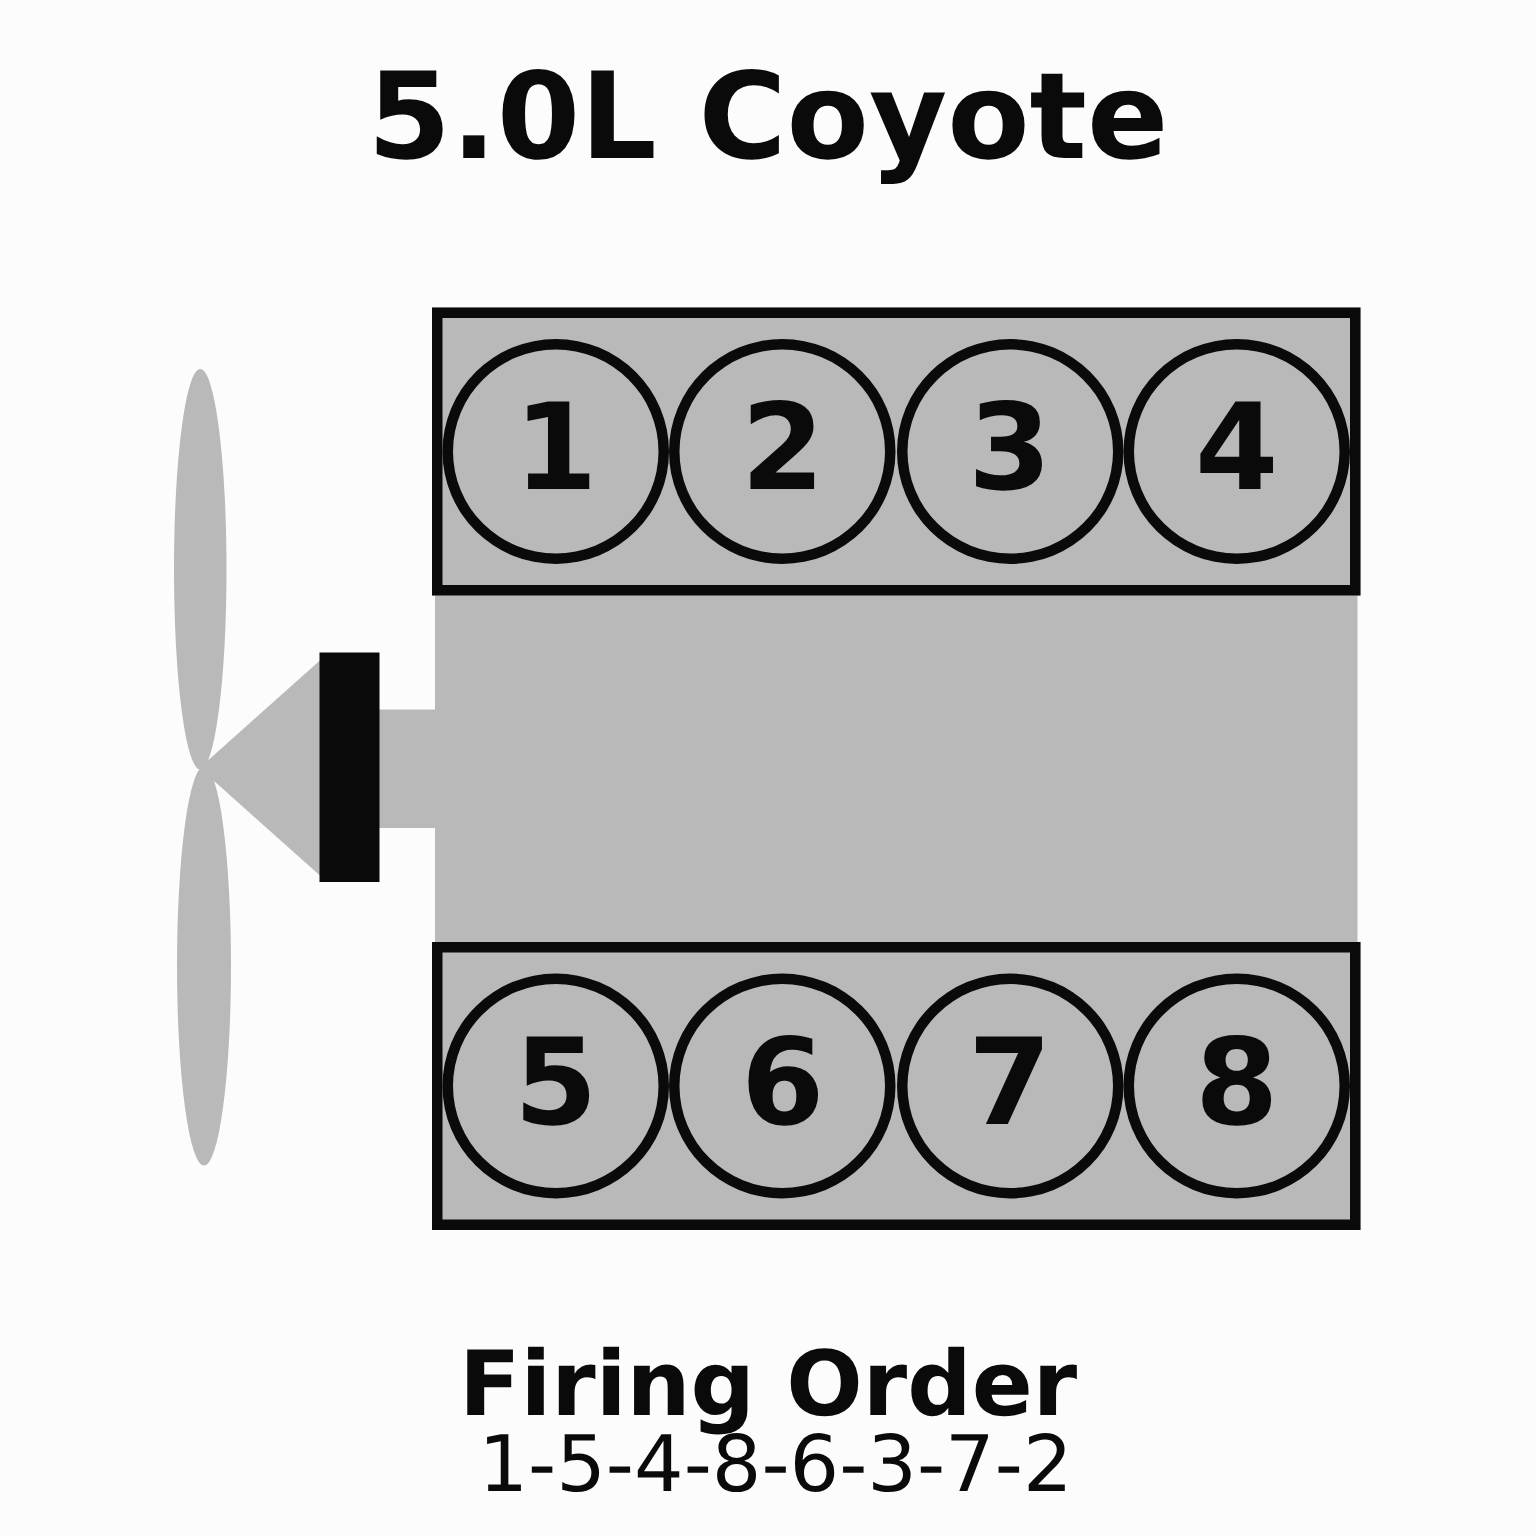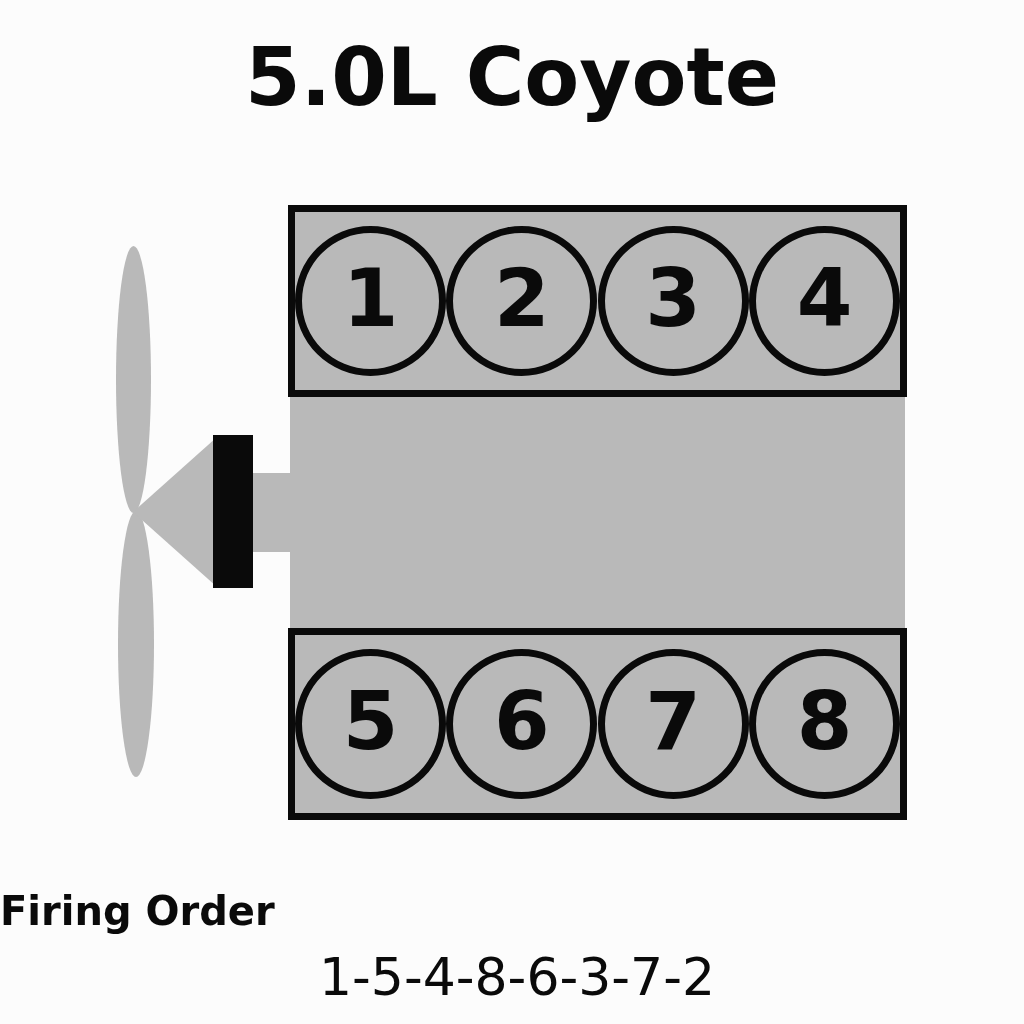--- a/index.html
+++ b/index.html
@@ -98,21 +98,22 @@
     font-size: 80px;
     font-weight: bold;
     line-height: 1;
     transform: translateY(-2px);
   }
 
   
   .footer-label {
     position: absolute;
     top: 887px; left: 0; width: 100%;
-    font-size: 40px;
+    text-align: center;
+    font-size: 60px;
     font-weight: bold;
     line-height: 1.2;
   }
   .footer-order {
     position: absolute;
     top: 946px; left: 0; width: 100%;
     text-align: center;
     font-size: 52px;
     font-weight: normal;
     line-height: 1.2;

